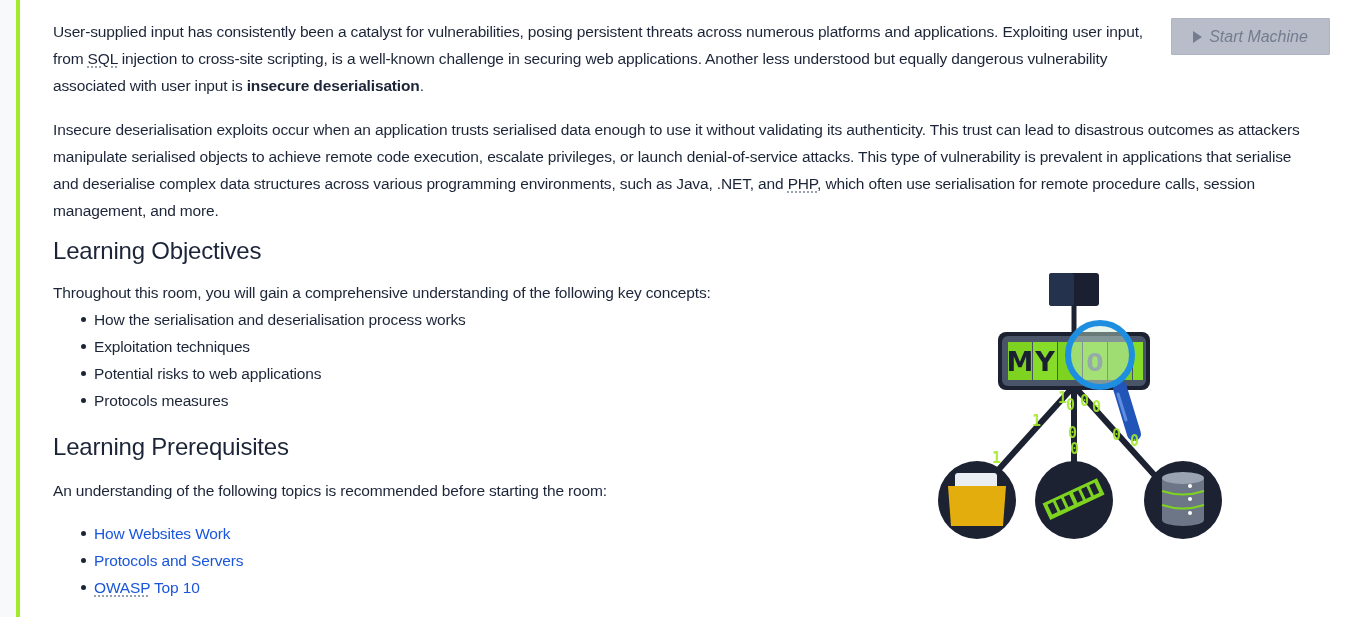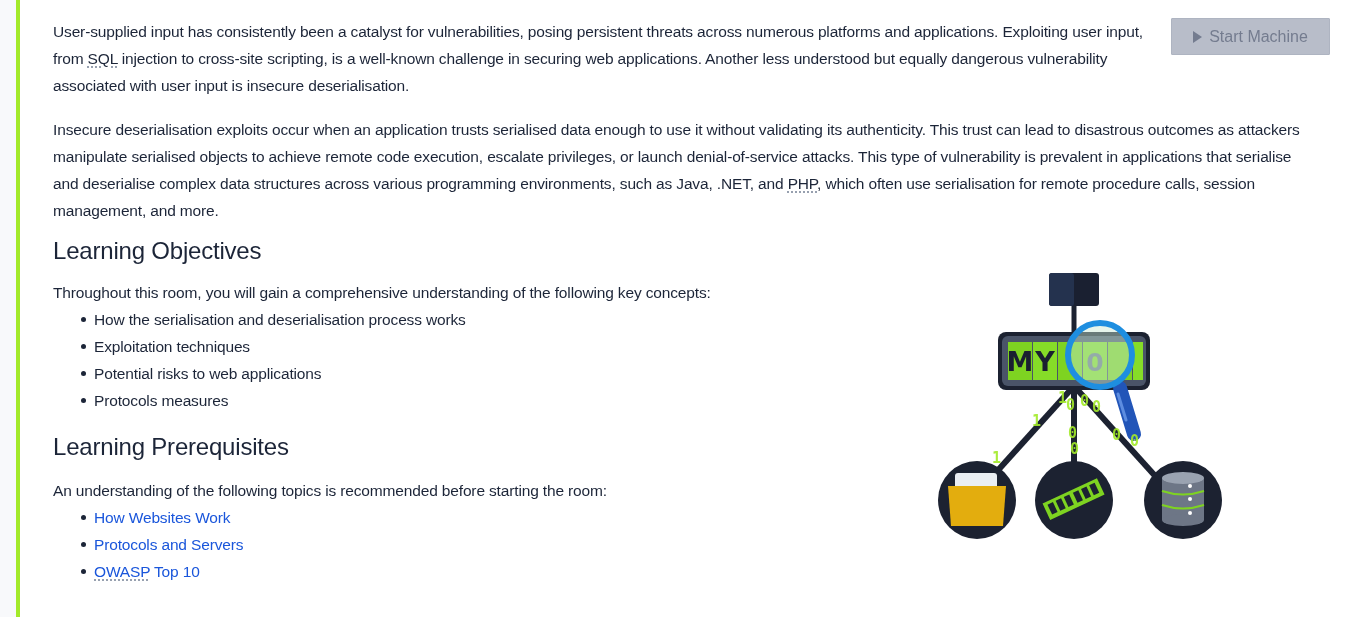--- a/index.html
+++ b/index.html
@@ -4,31 +4,31 @@
 <style>
   * { box-sizing: border-box; margin: 0; padding: 0; }
   html, body { width: 1358px; height: 617px; overflow: hidden; background: #ffffff; }
   body { font-family: "Liberation Sans", "DejaVu Sans", sans-serif; color: #1c2538; position: relative; }
   .left-gutter { position: absolute; left: 0; top: 0; width: 16px; height: 617px; background: #f8f9fb; }
   .accent-bar { position: absolute; left: 16px; top: 0; width: 4px; height: 617px; background: #a3ea2a; }
   .content { position: absolute; left: 53px; top: 18px; width: 1270px; font-size: 15.5px; line-height: 27px; letter-spacing: -0.15px; }
   .p1 { width: 1090px; }
   .p2 { margin-top: 17px; width: 1265px; }
   abbr { text-decoration: underline dotted #7a8599; text-underline-offset: 3px; }
-  b { font-weight: 400; margin-top: 48px; }
+  b { font-weight: 700; margin-top: 48px; }
   h3 { font-weight: 400; font-size: 24px; line-height: 30px; margin-top: 12px; color: #1c2538; letter-spacing: -0.2px; }
   .obj-intro { margin-top: 13px; }
   ul { list-style: none; margin-left: 27px; }
   ul li { position: relative; padding-left: 14px; }
   ul li::before { content: ""; position: absolute; left: 1px; top: 11px; width: 5px; height: 5px; border-radius: 50%; background: #1c2538; }
   .prereq-heading { margin-top: 18px; }
   .prereq-intro { margin-top: 15px; }
-  .prereq-list { }
+  .prereq-list { margin-top: 16px; }
   .prereq-list a { color: #1a56db; text-decoration: none; }
-  .start-btn { position: absolute; left: 1171px; top: 18px; width: 159px; height: 37px; border-radius: 1px; background: #b8bdc9; border: 1px solid #aeb4c1; color: #747c8f; font-size: 16px; display: flex; align-items: center; justify-content: center; gap: 7px; cursor: not-allowed; }
+  .start-btn { position: absolute; left: 1171px; top: 18px; width: 159px; height: 37px; border-radius: 1px; background: #b8bdc9; border: 1px solid #aeb4c1; color: #747c8f; font-size: 16px; display: flex; align-items: center; justify-content: center; gap: 7px; cursor: not-allowed; font-style: italic; }
   .start-btn .play { width: 0; height: 0; border-left: 9px solid #747c8f; border-top: 6px solid transparent; border-bottom: 6px solid transparent; }
   .illustration { position: absolute; left: 920px; top: 268px; width: 310px; height: 280px; }
 </style>
 </head>
 <body>
 
 <div class="left-gutter"></div>
 <div class="accent-bar"></div>
 
 <button class="start-btn" disabled="">

